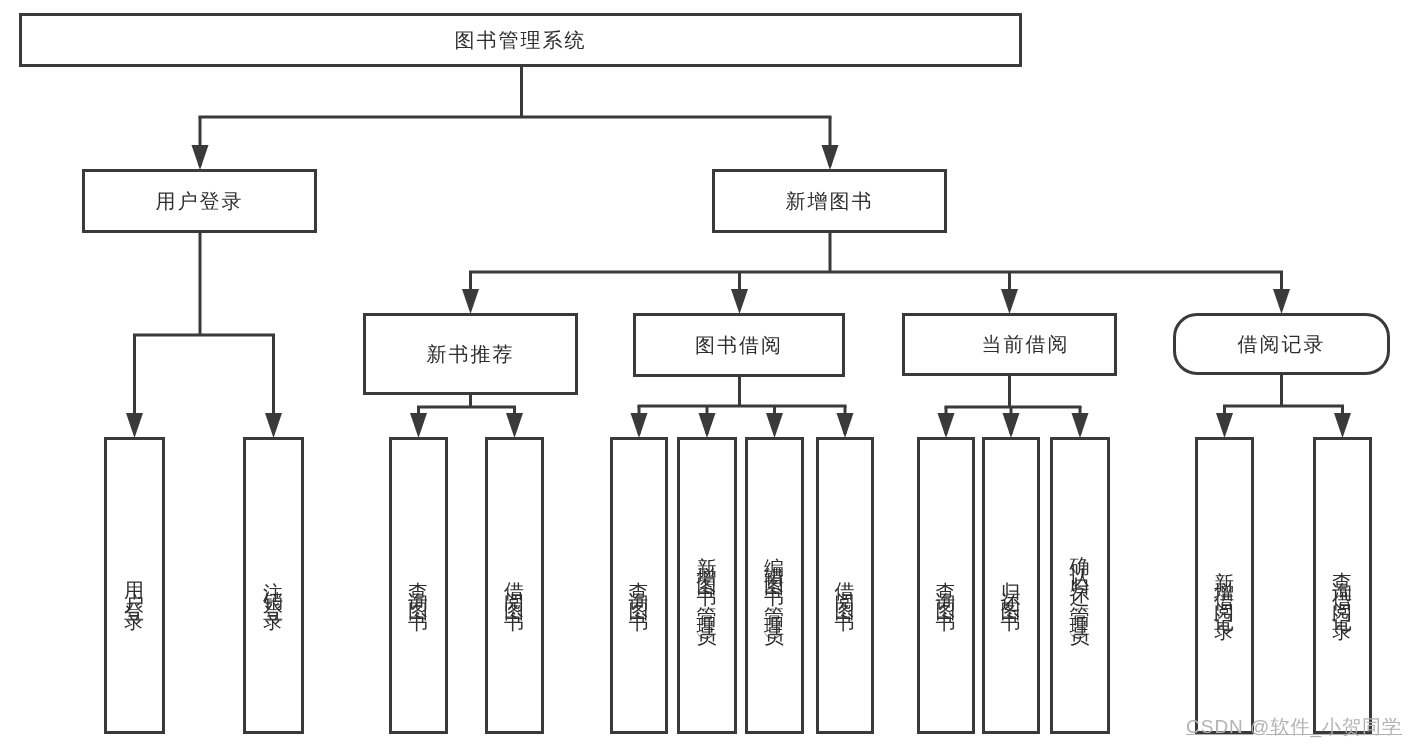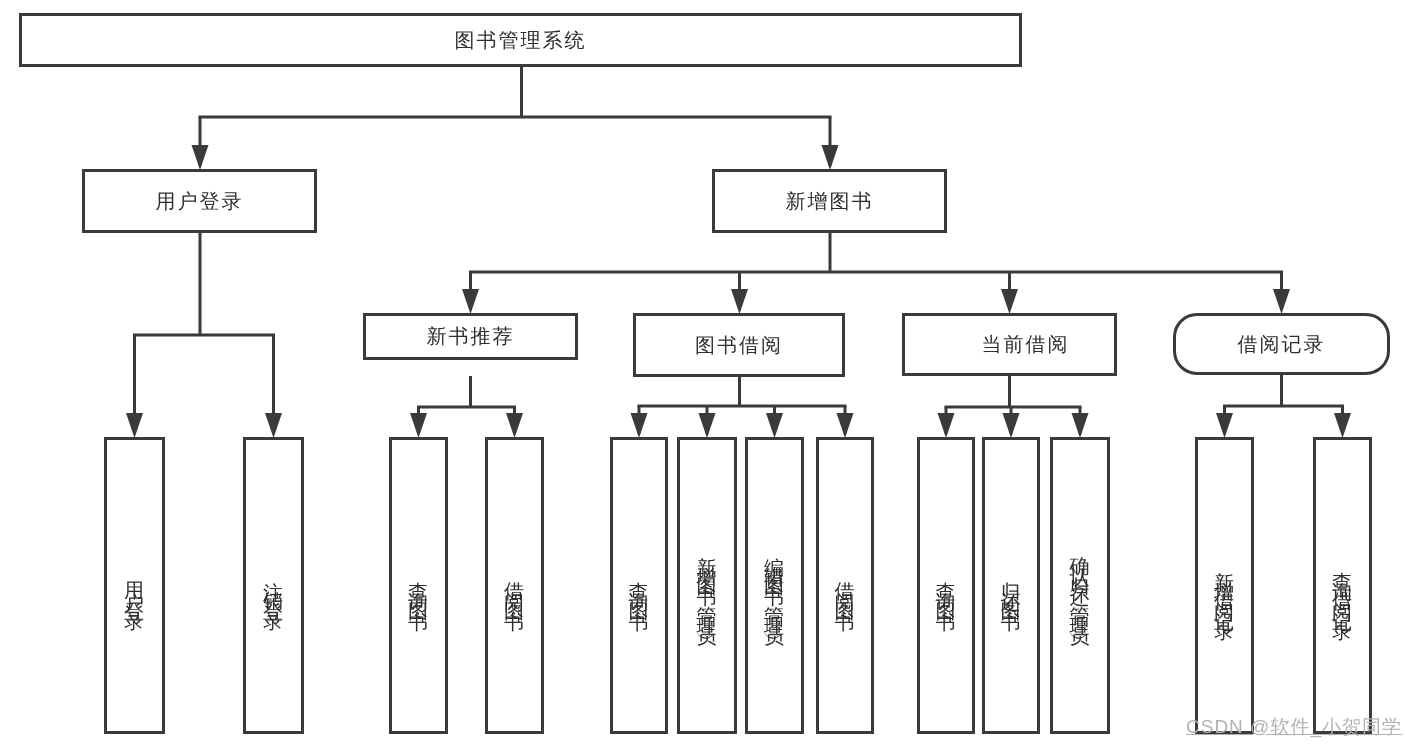--- a/index.html
+++ b/index.html
@@ -89,21 +89,21 @@
   <div class="watermark" style="left: 1186px; top: 714px; color: rgb(178, 178, 178);">CSDN @软件_小贺同学</div>
 <div class="node h" style="left: 19px; top: 13px; width: 1003px; height: 54px; align-items: center;">
       <span>图书管理系统</span>
     </div>
     <div class="node h" style="left: 82px; top: 169px; width: 235px; height: 64px;">
       <span>用户登录</span>
     </div>
     <div class="node h" style="left: 712px; top: 169px; width: 235px; height: 64px;">
       <span>新增图书</span>
     </div>
-    <div class="node h" style="left: 363px; top: 313px; width: 215px; height: 47px;">
+    <div class="node h" style="left: 363px; top: 313px; width: 215px; height: 82px;">
       <span>新书推荐</span>
     </div>
     <div class="node h" style="left: 633px; top: 313px; width: 212px; height: 64px;">
       <span>图书借阅</span>
     </div>
     <div class="node h" style="left: 902px; top: 313px; width: 215px; height: 63px; padding-left: 32px;">
       <span>当前借阅</span>
     </div>
     <div class="node h" style="left: 1173px; top: 313px; width: 217px; height: 62px; border-radius: 24px;">
       <span>借阅记录</span>

